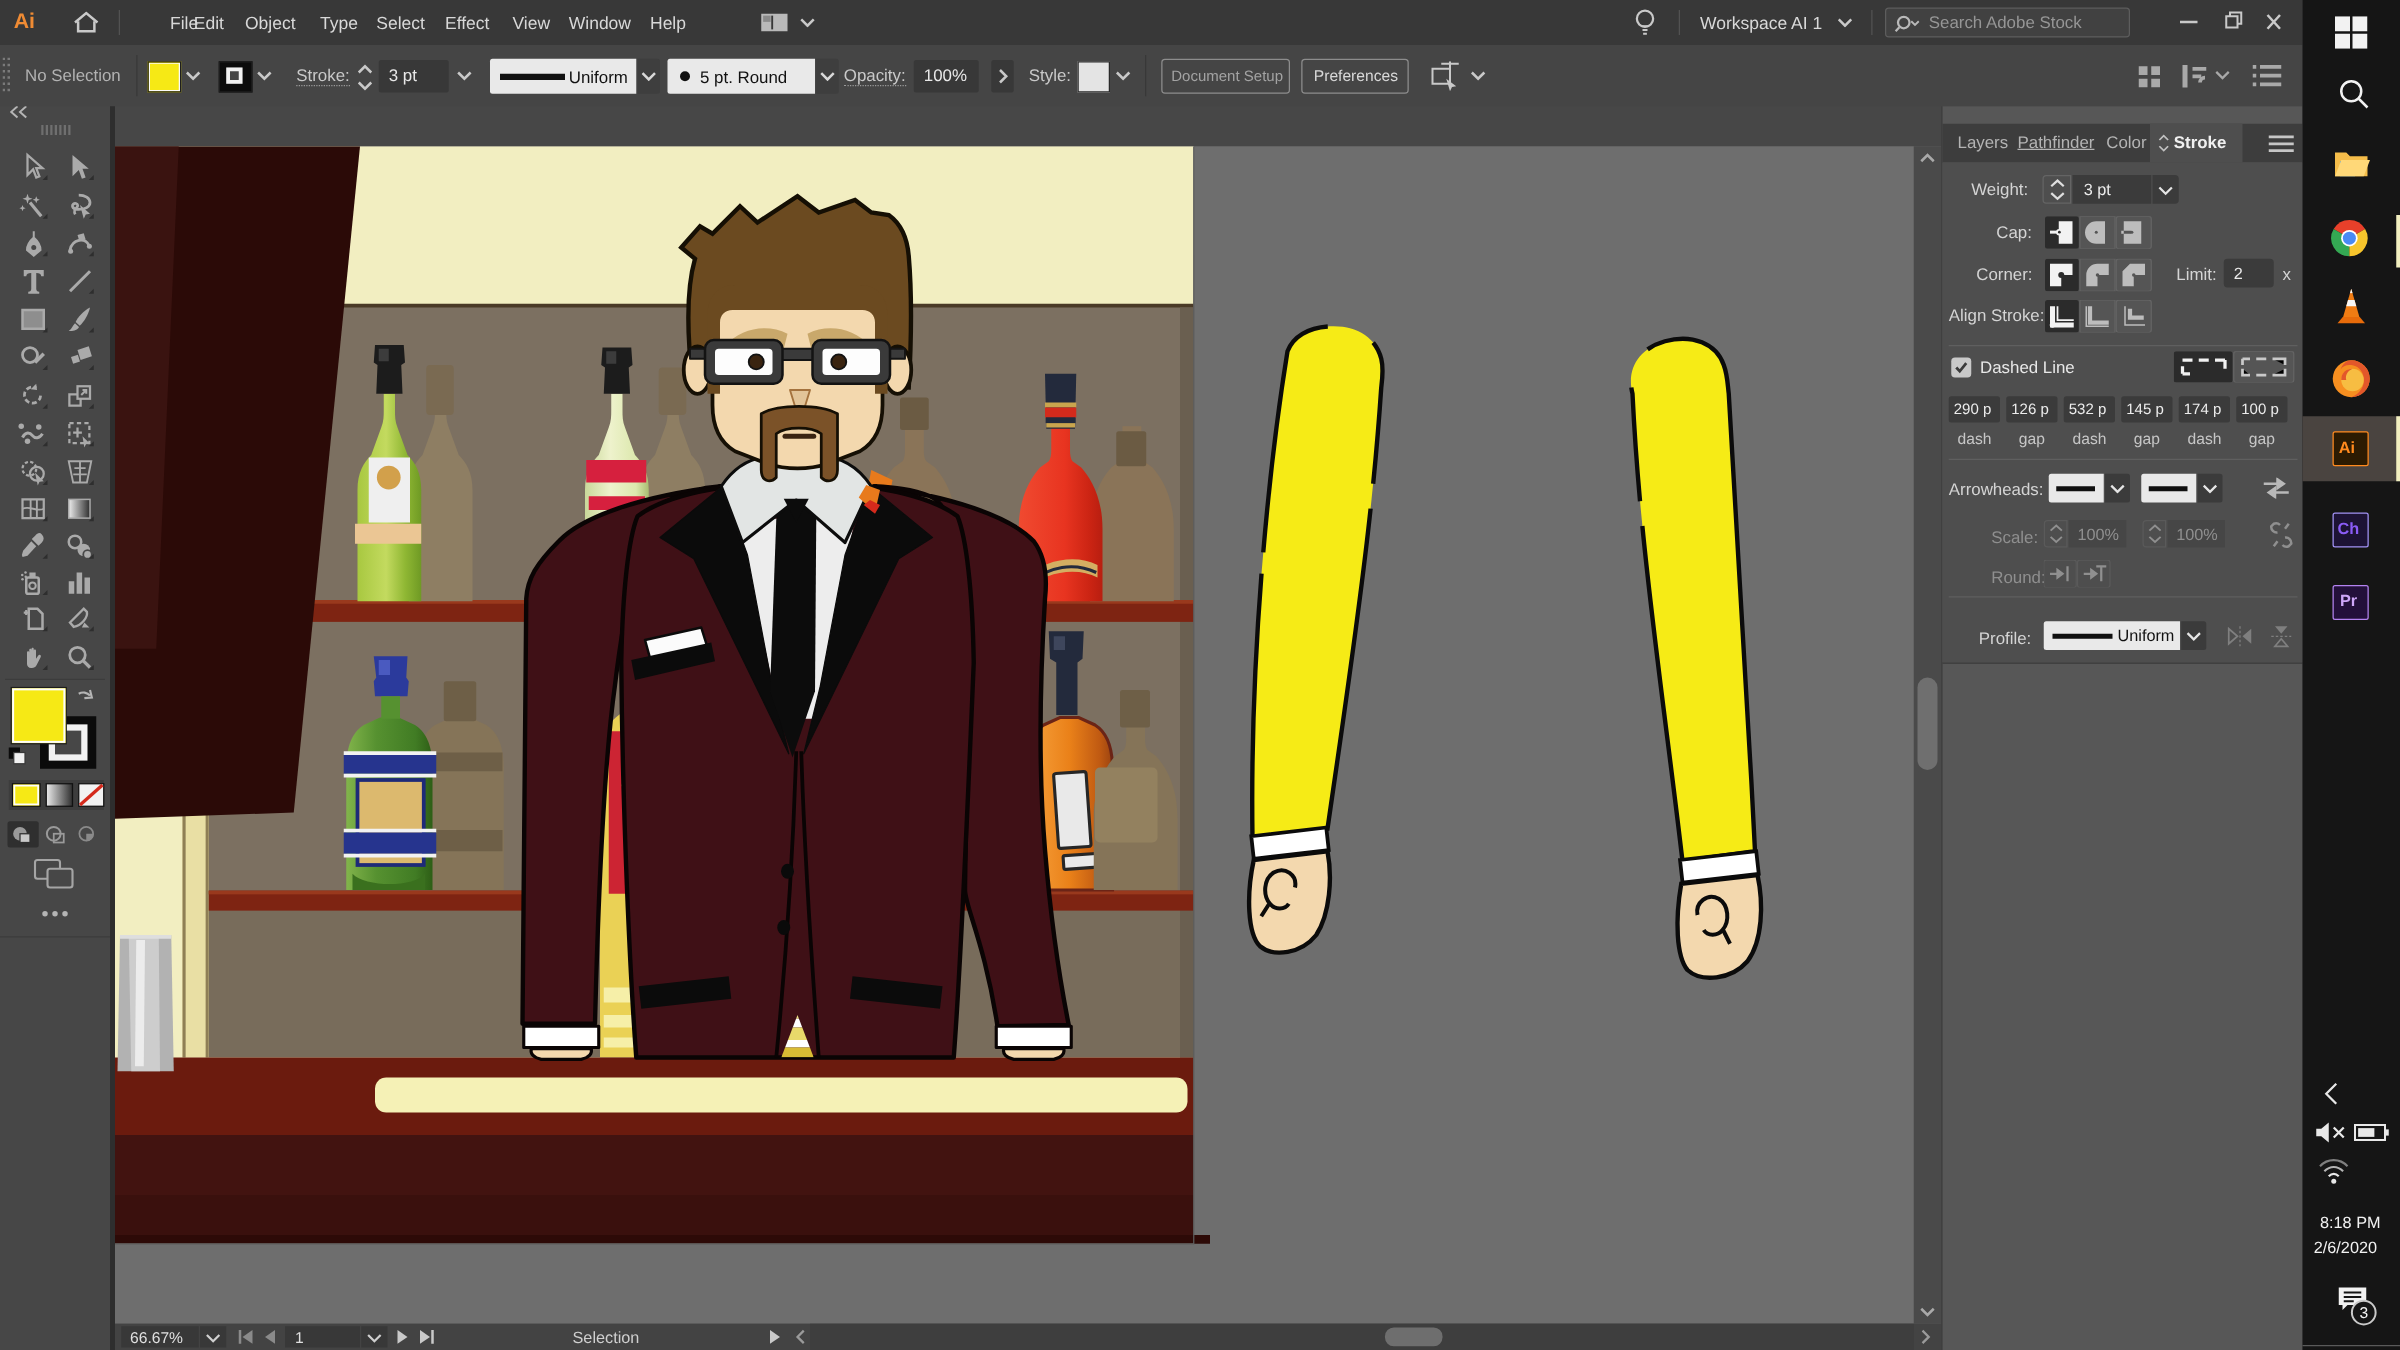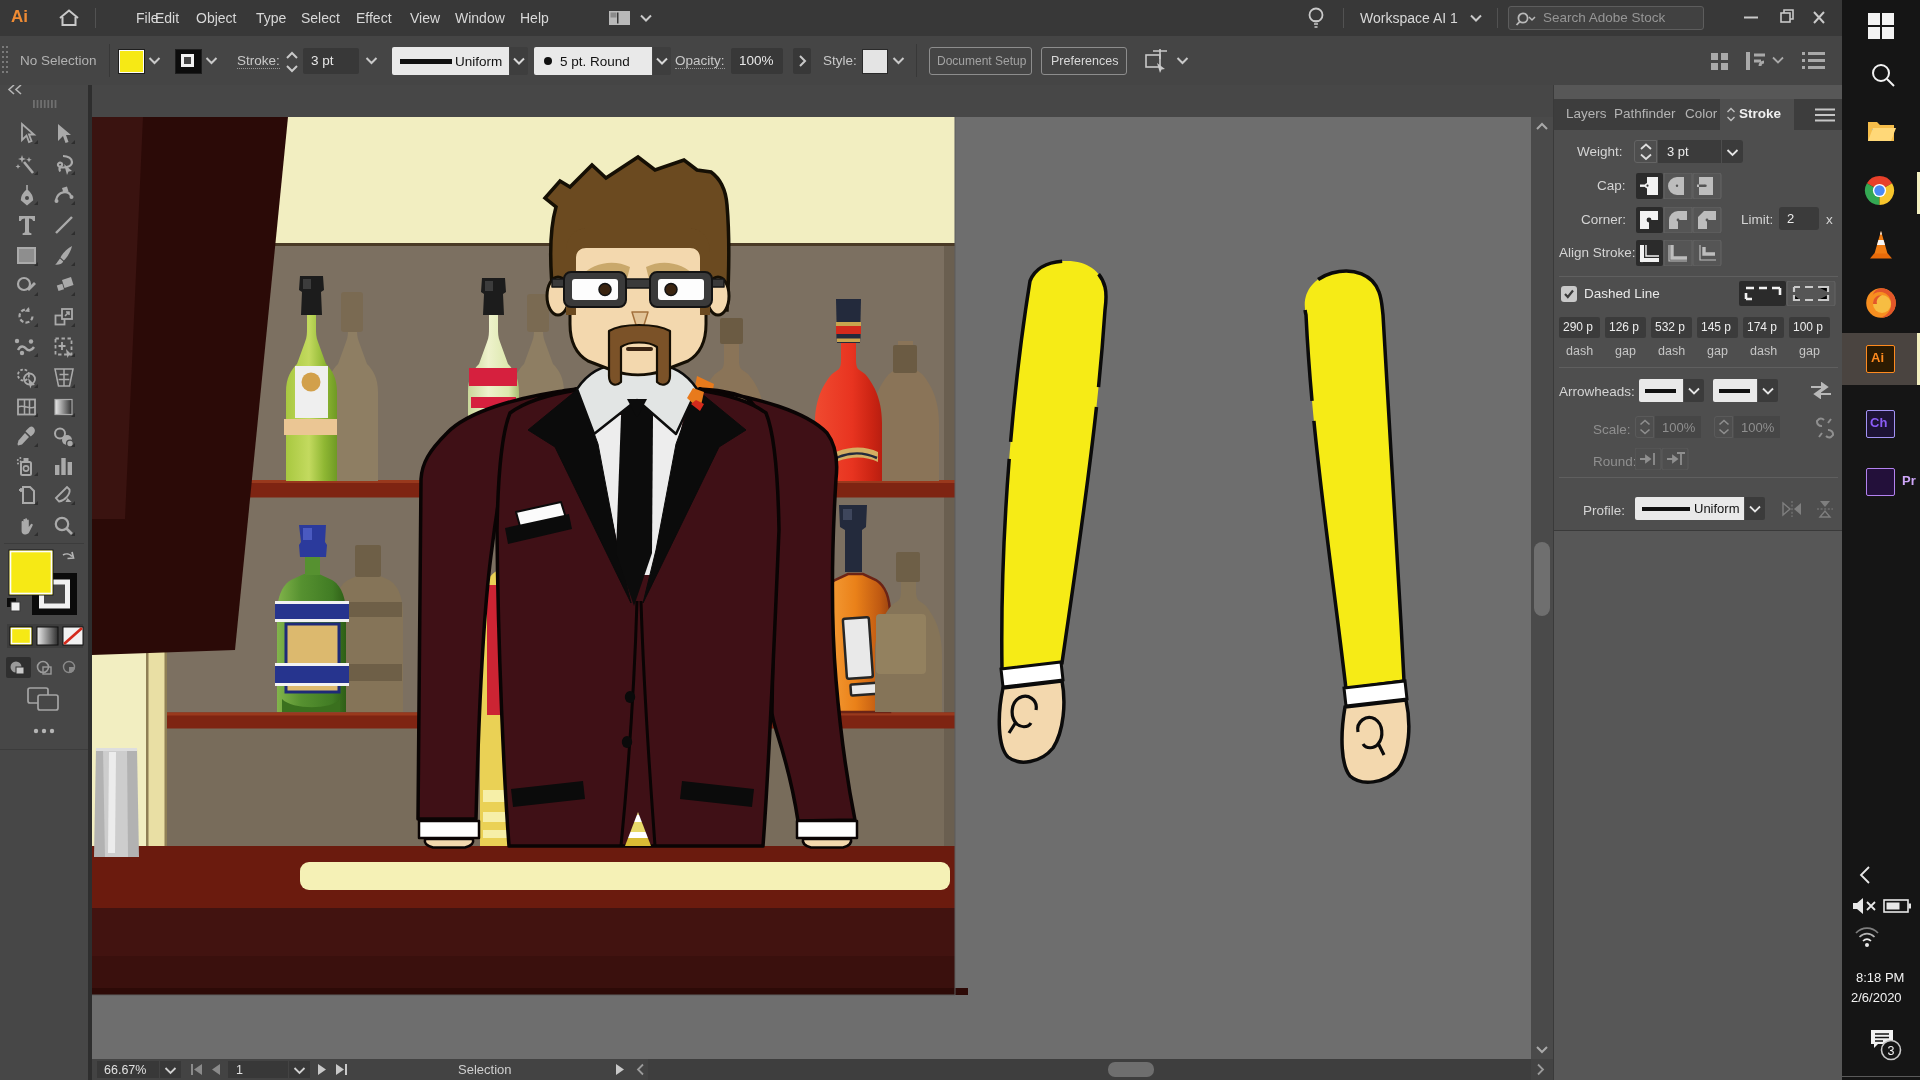--- a/index.html
+++ b/index.html
@@ -683,21 +683,21 @@
     <svg class="abs" style="left:1444px;top:4px;" width="10" height="13" viewBox="0 0 10 13">
         <path d="M2,1.5 L7,6.5 L2,11.5" fill="none" stroke="#9a9a9a" stroke-width="1.8"></path>
       </svg>
   </div>
 
   <div class="abs" id="dock" style="left:1553px;top:85px;width:289px;height:995px;background:#575757;">
     <div class="abs" style="left:0;top:0;width:1px;height:995px;background:#3a3a3a;"></div>
     <div class="abs" style="left:1px;top:14px;width:288px;height:31px;background:#3d3d3d;"></div>
     <div class="abs" style="left:167px;top:14px;width:74px;height:31px;background:#4e4e4e;"></div>
     <span class="txt" style="left:13px;top:21px;font-size:13.5px;color:#b4b4b4;">Layers</span>
-    <span class="txt" style="left:61px;top:21px;font-size:13.5px;color:#b4b4b4;">Pathfinder</span>
+    <span class="txt" style="left:61px;top:21px;font-size:13.5px;color:#b4b4b4;text-decoration:underline;">Pathfinder</span>
     <span class="txt" style="left:132px;top:21px;font-size:13.5px;color:#b4b4b4;">Color</span>
     <svg class="abs" style="left:173px;top:22px;" width="10" height="15" viewBox="0 0 10 15">
       <path d="M1.5,5 L5,1.5 L8.5,5 M1.5,10 L5,13.5 L8.5,10" fill="none" stroke="#c0c0c0" stroke-width="1.4"></path>
     </svg>
     <span class="txt" style="left:186px;top:21px;font-size:13.5px;font-weight:bold;color:#f0f0f0;">Stroke</span>
     <svg class="abs" style="left:261px;top:22px;" width="22" height="16" viewBox="0 0 22 16">
       <path d="M1,2.5 L21,2.5 M1,8 L21,8 M1,13.5 L21,13.5" stroke="#c6c6c6" stroke-width="2.2"></path>
     </svg>
     <div class="abs" style="left:1px;top:45px;width:288px;height:400px;background:#4e4e4e;"></div>
 
@@ -967,21 +967,21 @@
       <path d="M8,17 C8,11 12,8 17,8 C13,10 11,13 12,17 Z" fill="#e3572a"></path>
     </svg>
     <div class="abs" style="left:0px;top:333px;width:78px;height:52px;background:#4a4440;"></div>
     <div class="abs" style="left:24px;top:345px;width:29px;height:28px;background:#2c1b02;border:1.6px solid #ff8a1e;border-radius:2px;">
       <span class="txt" style="left:4px;top:4px;font-size:13px;font-weight:bold;color:#ff8a1e;">Ai</span>
     </div>
     <div class="abs" style="left:24px;top:410px;width:29px;height:28px;background:#1d1335;border:1.6px solid #a393f5;border-radius:2px;">
       <span class="txt" style="left:3px;top:4px;font-size:13px;font-weight:bold;color:#8b5cf6;">Ch</span>
     </div>
     <div class="abs" style="left:24px;top:468px;width:29px;height:28px;background:#23103a;border:1.6px solid #b382f0;border-radius:2px;">
-      <span class="txt" style="left:5px;top:4px;font-size:13px;font-weight:bold;color:#ceA6f8;margin-left:30px;">Pr</span>
+      <span class="txt" style="left:5px;top:4px;font-size:13px;font-weight:bold;color:#ceA6f8;">Pr</span>
     </div>
     <div class="abs" style="left:75px;top:172px;width:3px;height:42px;background:#f2efc0;"></div>
     <div class="abs" style="left:75px;top:333px;width:3px;height:52px;background:#f2efc0;"></div>
     <svg class="abs" style="left:14px;top:865px;" width="18" height="20" viewBox="0 0 18 20">
       <path d="M13,2 L5,10 L13,18" fill="none" stroke="#e8e8e8" stroke-width="1.8"></path>
     </svg>
     <svg class="abs" style="left:9px;top:896px;" width="62" height="20" viewBox="0 0 62 20">
       <path d="M2,7 L6,7 L12,2 L12,18 L6,13 L2,13 Z" fill="#e8e8e8"></path>
       <path d="M16,6 L24,14 M24,6 L16,14" stroke="#e8e8e8" stroke-width="1.8"></path>
       <rect x="33" y="4" width="24" height="12" fill="none" stroke="#e8e8e8" stroke-width="1.6"></rect>

